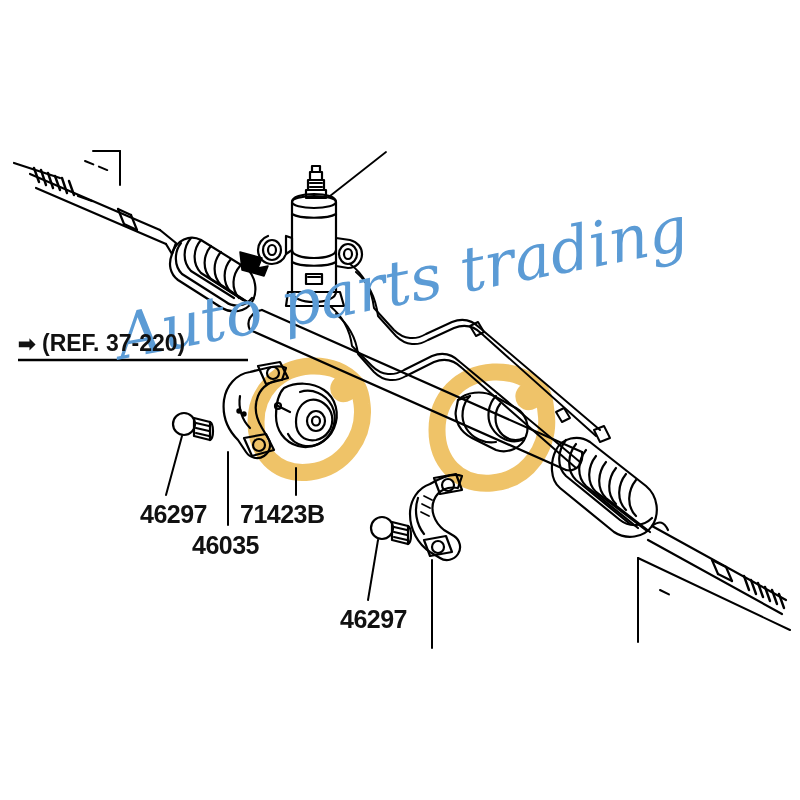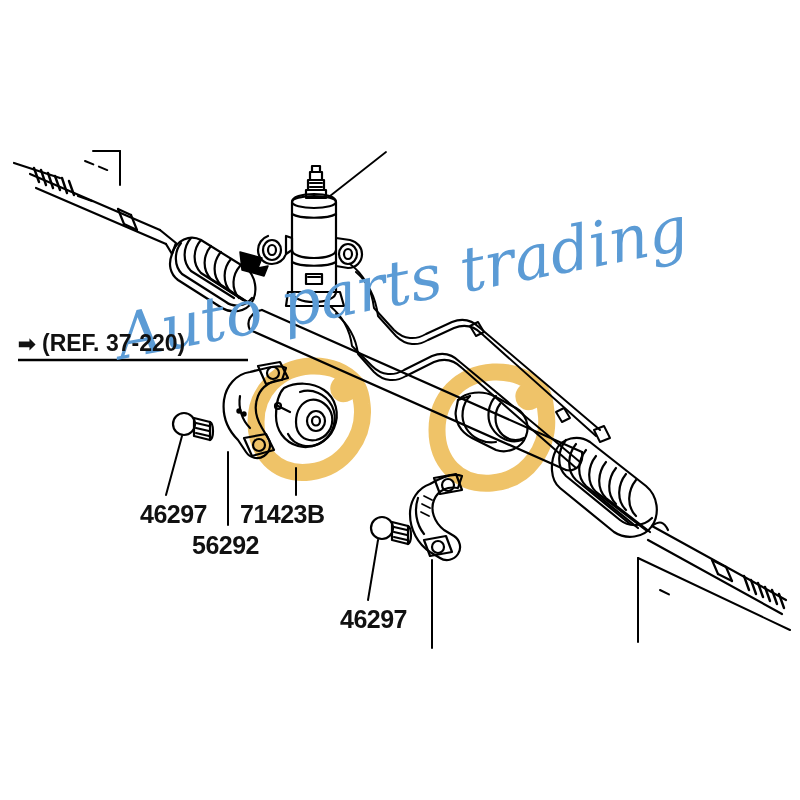--- a/index.html
+++ b/index.html
@@ -297,17 +297,17 @@
 
   <div class="refline" style="left:18px; top:330px;">
     <span style="font-size:21px;">➡</span>
     <span>(REF. 37-220)</span>
   </div>
 
   <div class="lbl partnum" style="left:140px; top:500px;">46297</div>
 
   <div class="lbl partnum" style="left:240px; top:500px;">71423B</div>
 
-  <div class="lbl partnum" style="left:192px; top:531px;">56292</div>
+  <div class="lbl partnum" style="left:192px; top:531px;">46035</div>
 
   <div class="lbl partnum" style="left:340px; top:605px;">46297</div>
 
 </div>
 
 </body></html>

